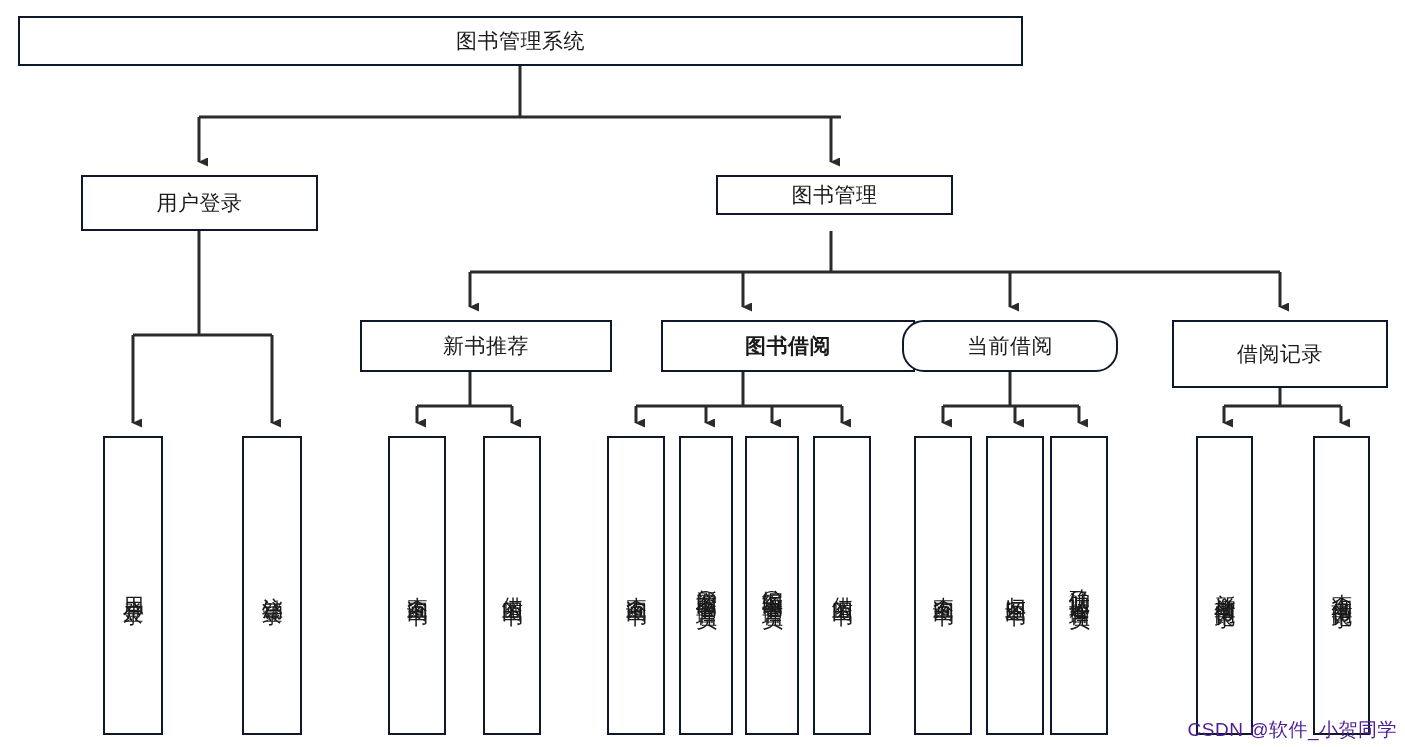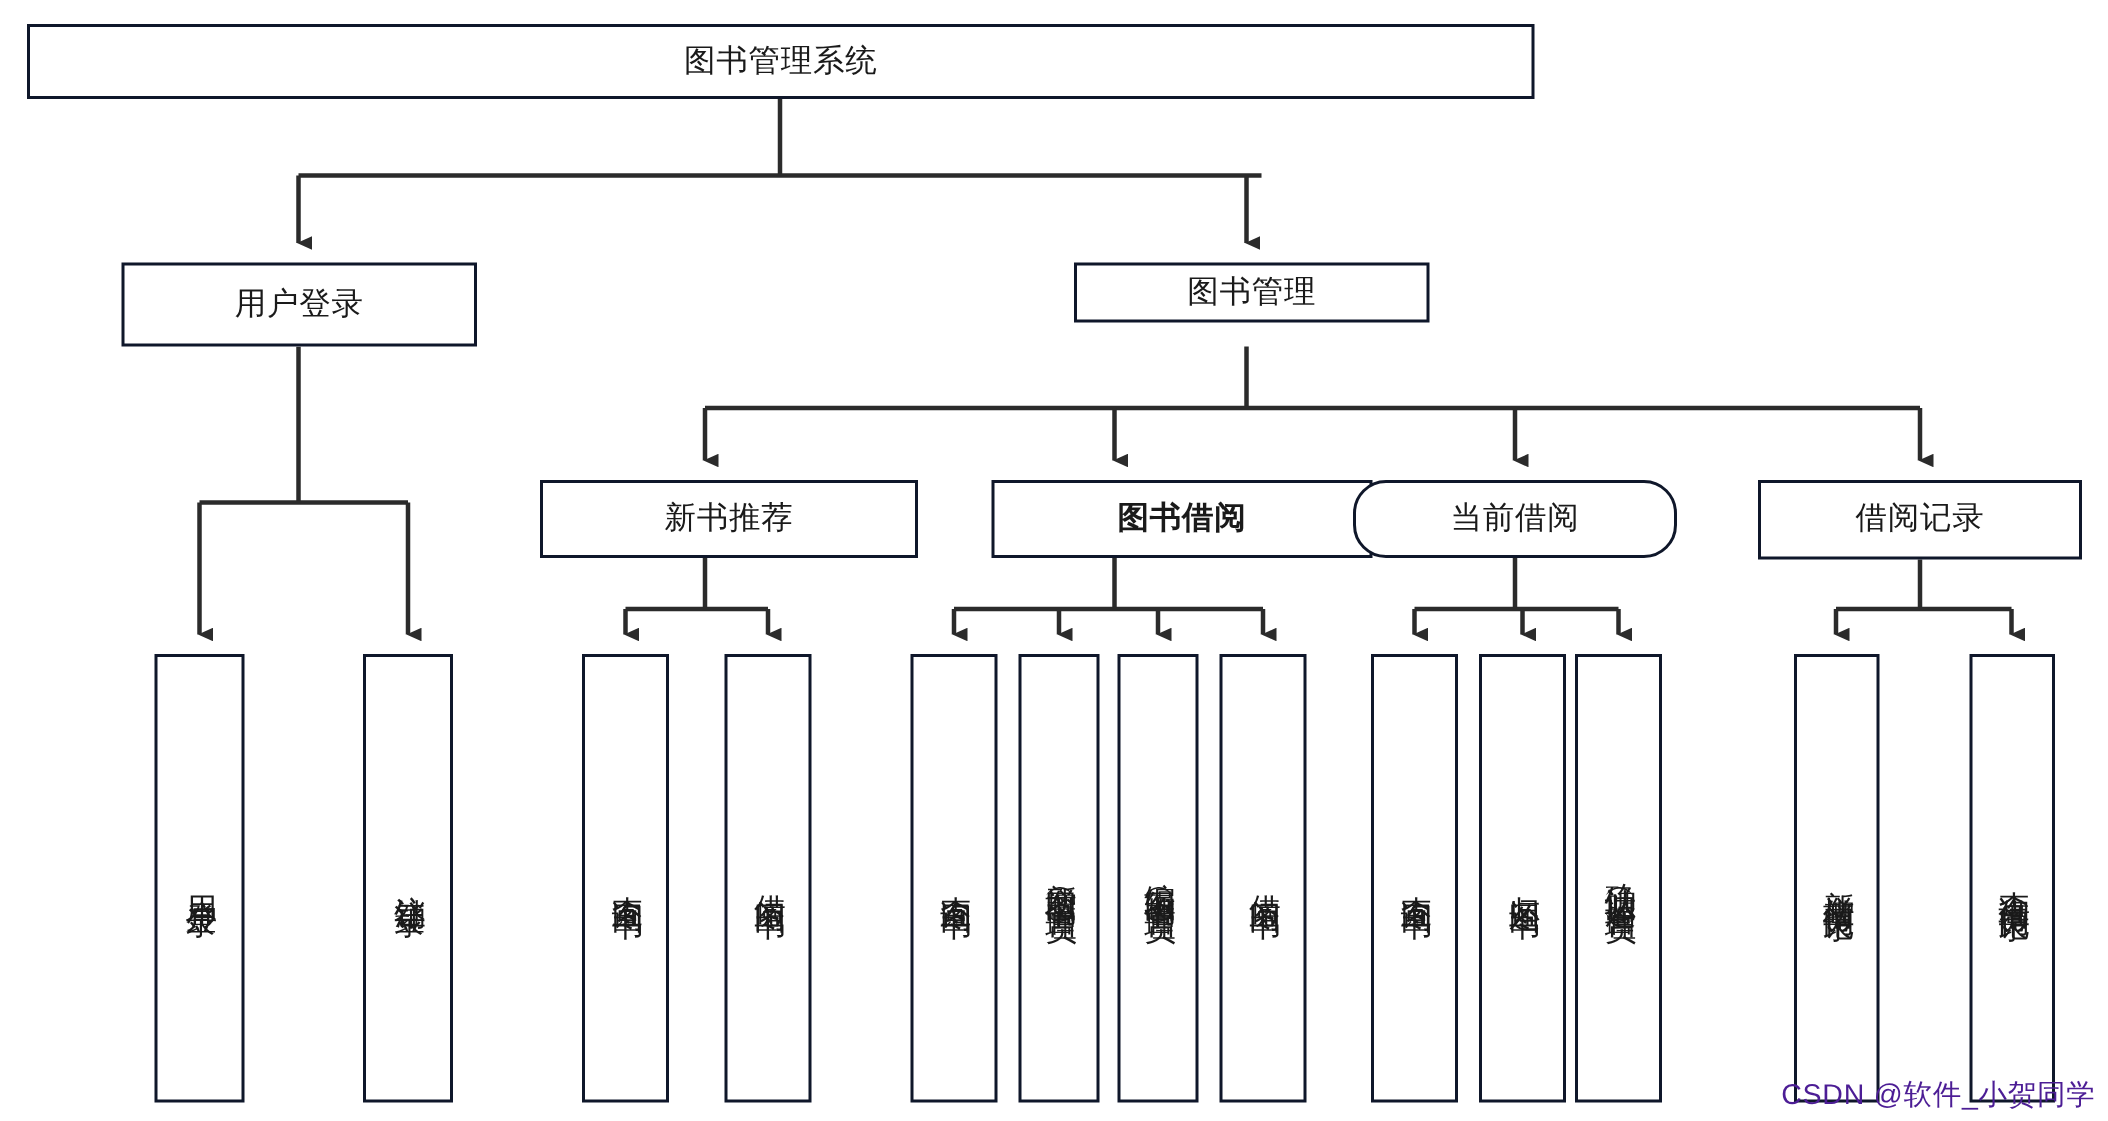--- a/index.html
+++ b/index.html
@@ -133,21 +133,21 @@
 
   <div class="node horizontal" style="left: 360px; top: 320px; width: 252px; height: 52px;">
     <span class="label">新书推荐</span>
   </div>
   <div class="node horizontal" style="left: 661px; top: 320px; width: 254px; height: 52px; font-weight: bold;">
     <span class="label">图书借阅</span>
   </div>
   <div class="node horizontal" style="left: 902px; top: 320px; width: 216px; height: 52px; border-radius: 22px;">
     <span class="label">当前借阅</span>
   </div>
-  <div class="node horizontal" style="left: 1172px; top: 320px; width: 216px; height: 53px;">
+  <div class="node horizontal" style="left: 1172px; top: 320px; width: 216px; height: 68px;">
     <span class="label">借阅记录</span>
   </div>
 
   <div class="node vertical" style="left: 103px; top: 436px; width: 60px; height: 299px;">
     <span class="label">用户登录</span>
   </div>
   <div class="node vertical" style="left: 242px; top: 436px; width: 60px; height: 299px;">
     <span class="label">注销登录</span>
   </div>
 

